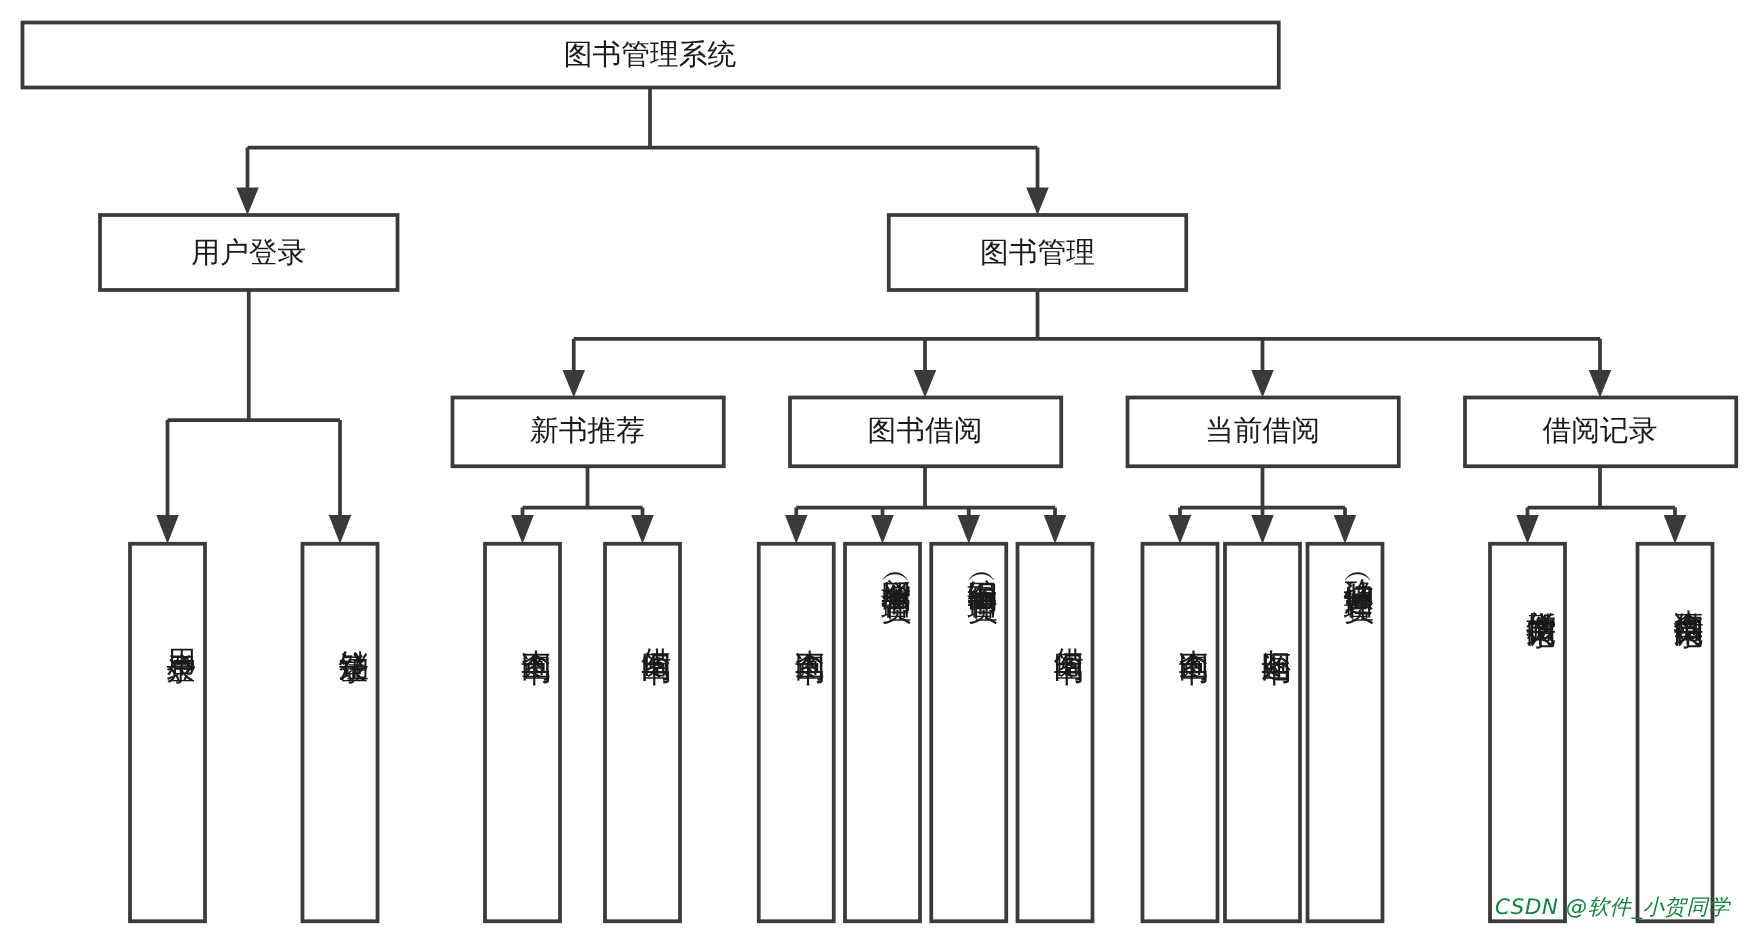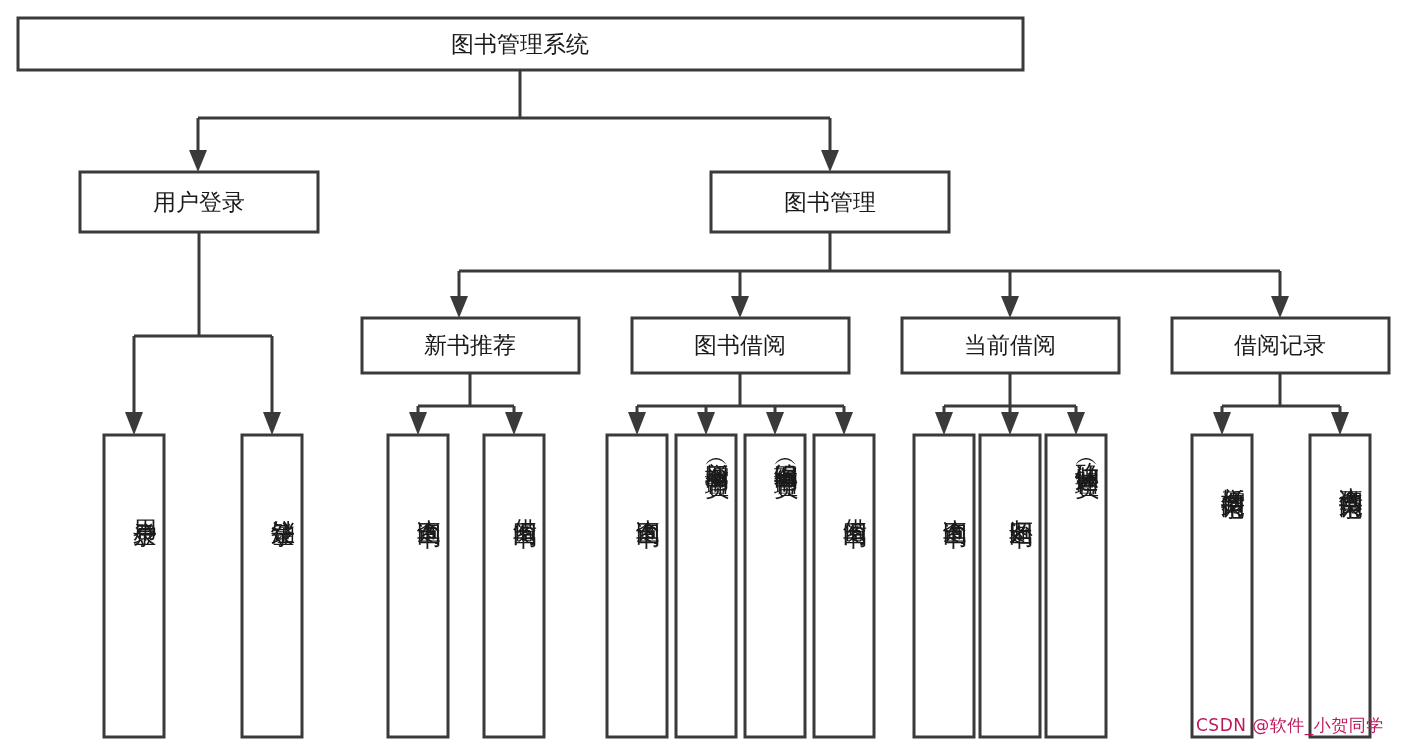--- a/index.html
+++ b/index.html
@@ -57,23 +57,24 @@
     line-height: 1.12;
     color: #1a1a1a;
     letter-spacing: 2px;
     white-space: nowrap;
     pointer-events: none;
   }
   .watermark {
     position: absolute;
     font-family: "DejaVu Sans", "Liberation Sans", sans-serif;
     font-size: 17px;
-    color: #be185d;
+    color: #15803d;
     white-space: nowrap;
     letter-spacing: 0.5px;
+    font-style: italic;
   }
 </style>
 </head>
 <body>
 
 <div id="diagram-root">
 
   <svg class="diagram-canvas" viewBox="0 0 1405 747">
 
     <g>

